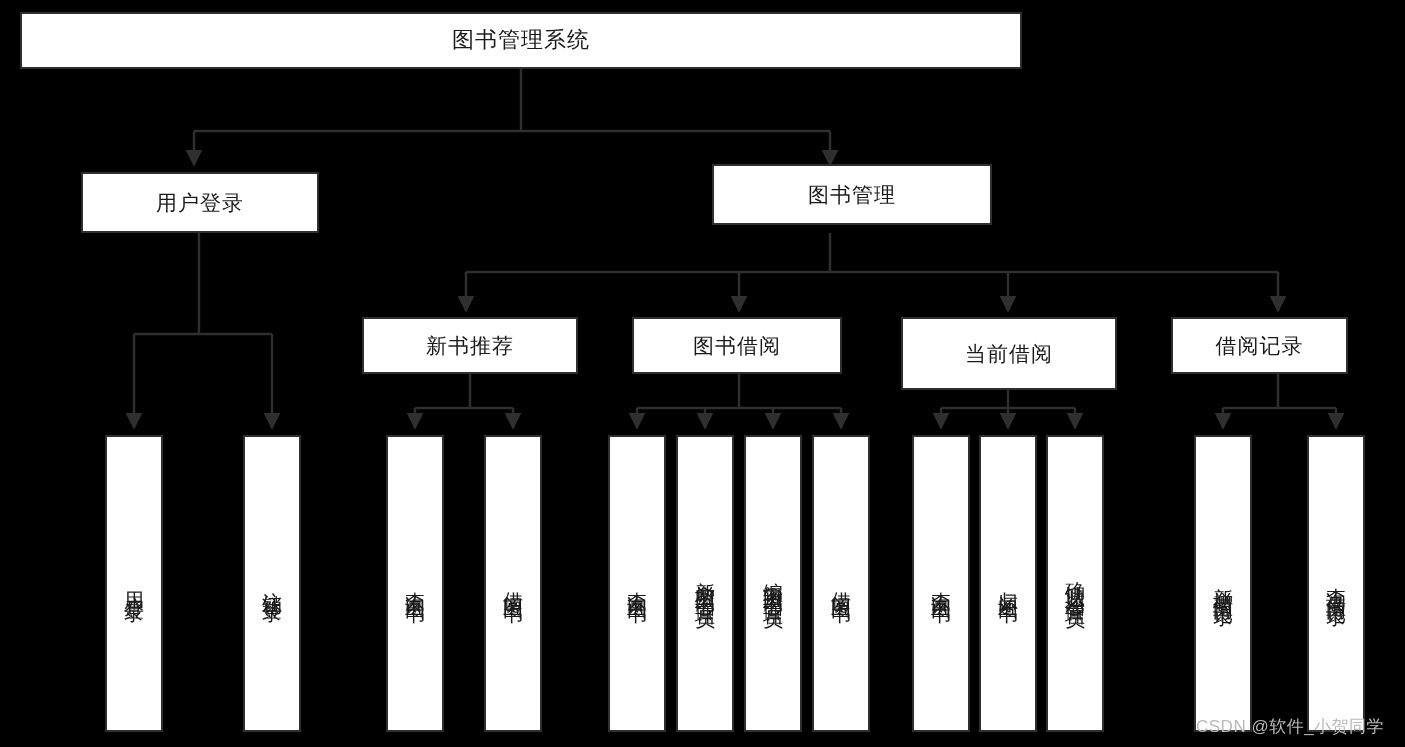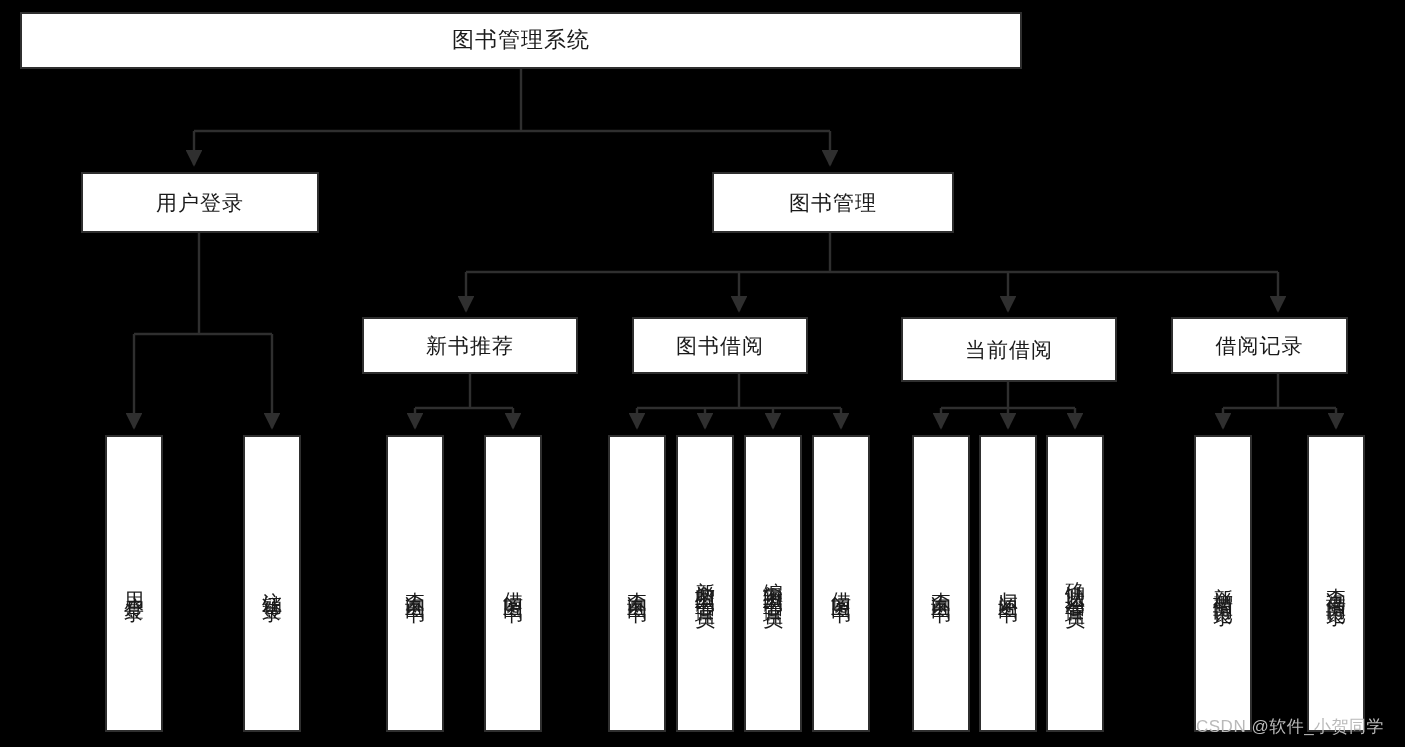--- a/index.html
+++ b/index.html
@@ -116,31 +116,31 @@
     </g>
   </svg>
 
   <div class="node root horizontal" style="left:20px; top:12px; width:1002px; height:57px;">
     <span>图书管理系统</span>
   </div>
 
   <div class="node horizontal" style="left:81px; top:172px; width:238px; height:61px;">
     <span>用户登录</span>
   </div>
-  <div class="node horizontal" style="left:712px; top:172px; width:242px; height:61px;">
+  <div class="node horizontal" style="left:712px; top:164px; width:280px; height:61px;">
     <span>图书管理</span>
   </div>
 
   <div class="node horizontal" style="left:362px; top:317px; width:216px; height:57px;text-align:right;">
     <span>新书推荐</span>
   </div>
-  <div class="node horizontal" style="left:632px; top:317px; width:176px; height:57px;">
+  <div class="node horizontal" style="left:632px; top:317px; width:210px; height:57px;">
     <span>图书借阅</span>
   </div>
-  <div class="node horizontal" style="left:901px; top:317px; width:216px; height:65px;">
+  <div class="node horizontal" style="left:901px; top:317px; width:216px; height:73px;">
     <span>当前借阅</span>
   </div>
   <div class="node horizontal" style="left:1171px; top:317px; width:177px; height:57px;">
     <span>借阅记录</span>
   </div>
 
   <div class="node vertical" style="left:105px; top:435px; width:58px; height:297px;">
     <span class="vtext">用户登录</span>
   </div>
   <div class="node vertical" style="left:243px; top:435px; width:58px; height:297px;">

